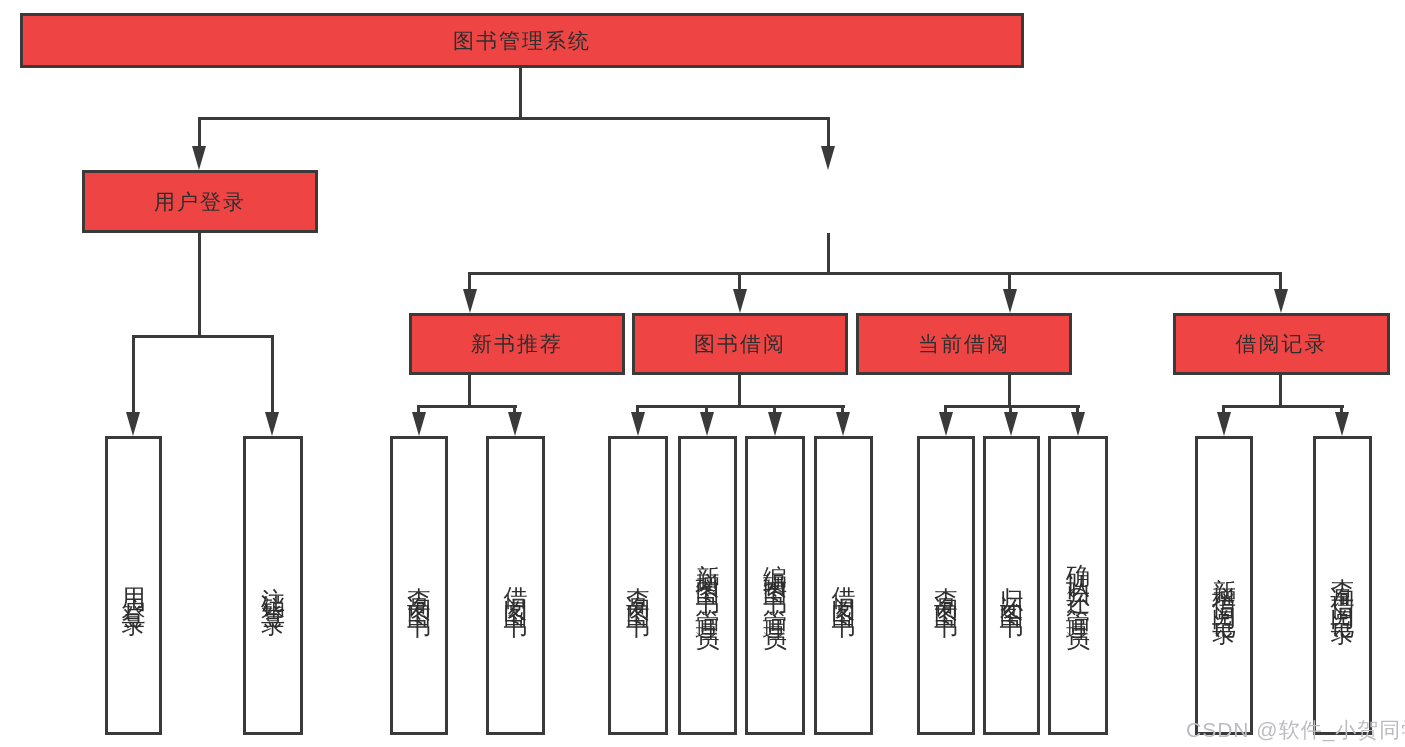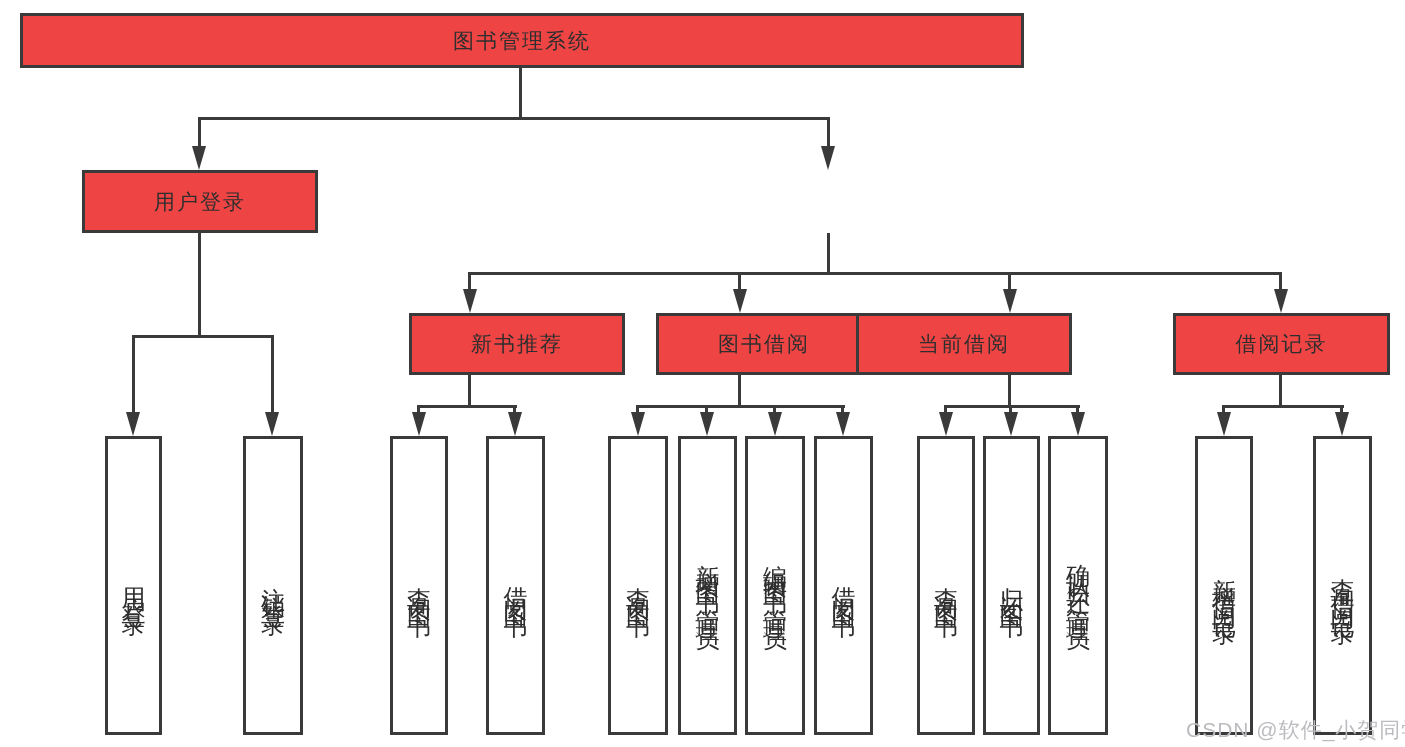--- a/index.html
+++ b/index.html
@@ -72,21 +72,21 @@
   <div class="vline" style="left:468px;top:272px;height:22px;"></div>
   <div class="arrow" style="left:463px;top:289px;"></div>
   <div class="vline" style="left:738px;top:272px;height:22px;"></div>
   <div class="arrow" style="left:733px;top:289px;"></div>
   <div class="vline" style="left:1008px;top:272px;height:22px;"></div>
   <div class="arrow" style="left:1003px;top:289px;"></div>
   <div class="vline" style="left:1279px;top:272px;height:22px;"></div>
   <div class="arrow" style="left:1274px;top:289px;"></div>
 
   <div class="node" style="left:362px;top:313px;width:216px;height:62px;margin-left:47px;">新书推荐</div>
-  <div class="node" style="left:632px;top:313px;width:216px;height:62px;margin-left:24px;">图书借阅</div>
+  <div class="node" style="left:632px;top:313px;width:216px;height:62px;">图书借阅</div>
   <div class="node" style="left:856px;top:313px;width:216px;height:62px;">当前借阅</div>
   <div class="node" style="left:1173px;top:313px;width:217px;height:62px;">借阅记录</div>
 
   <div class="vline" style="left:468px;top:375px;height:32px;"></div>
   <div class="hline" style="left:417px;top:405px;width:100px;"></div>
   <div class="vline" style="left:417px;top:405px;height:9px;"></div>
   <div class="arrow" style="left:412px;top:412px;"></div>
   <div class="vline" style="left:513px;top:405px;height:9px;"></div>
   <div class="arrow" style="left:508px;top:412px;"></div>
 

